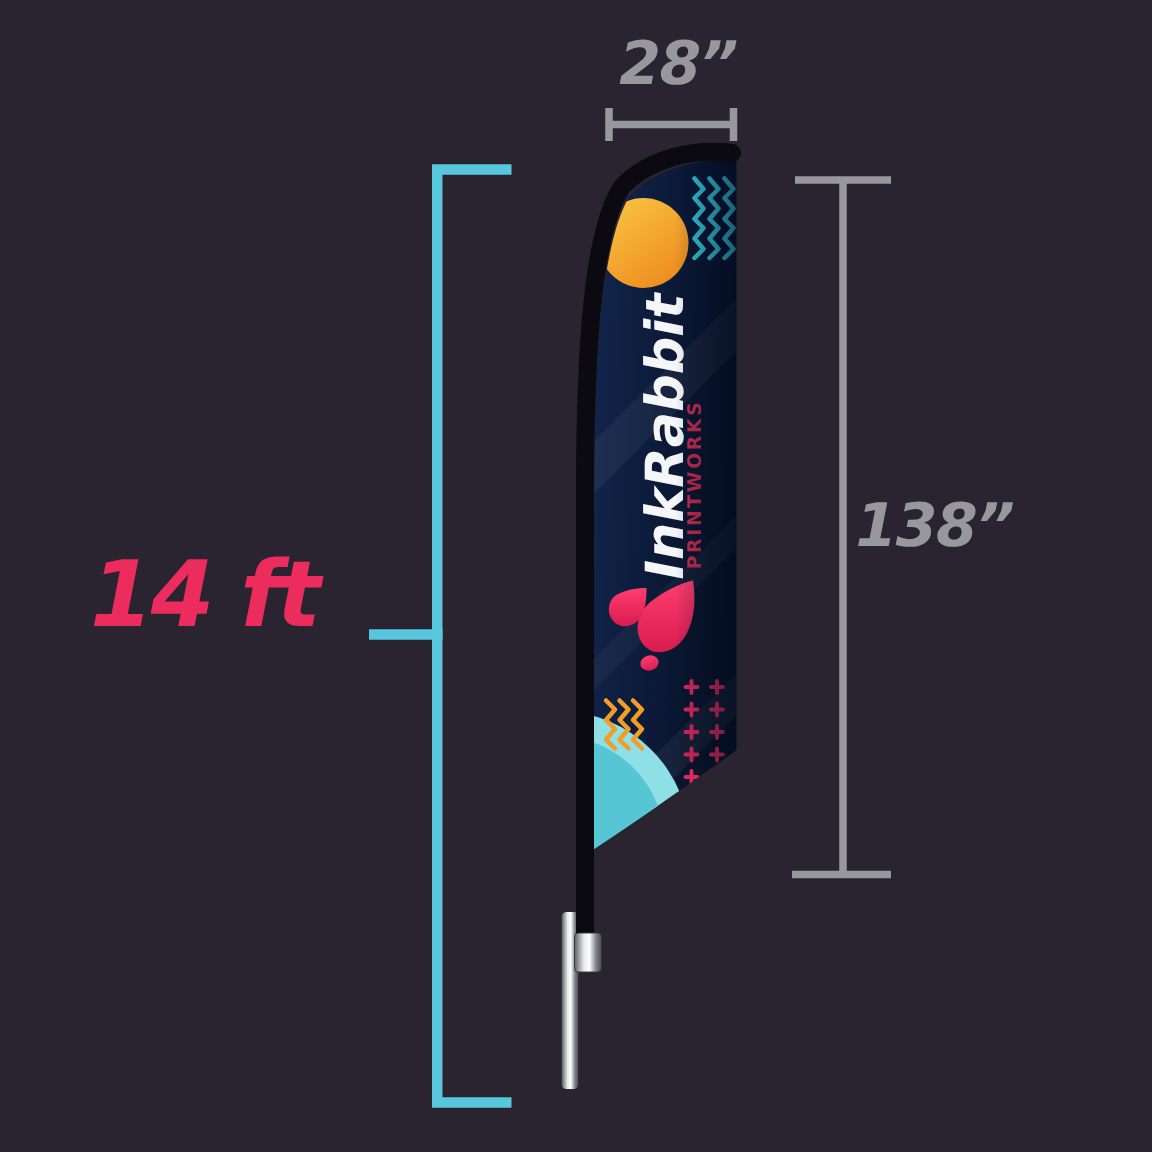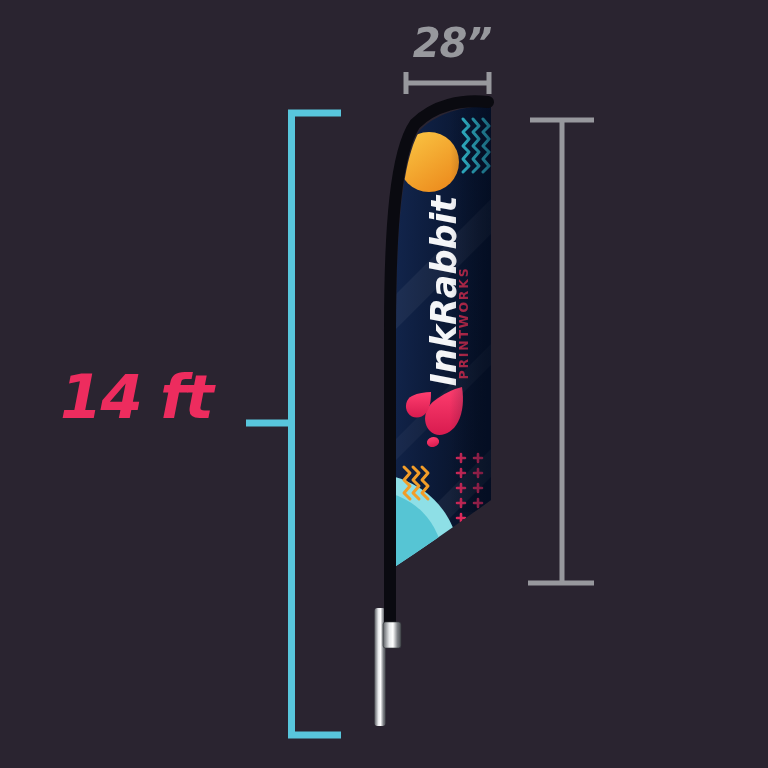--- a/index.html
+++ b/index.html
@@ -123,15 +123,16 @@
       <line class="measure-line" x1="528" y1="583" x2="594" y2="583"></line>
     </g>
 
     <g>
       <path class="cyan-line" d="M341,113 L291.5,113 L291.5,735 L341,735"></path>
       <line class="cyan-line" x1="246" y1="423" x2="295" y2="423"></line>
     </g>
   </svg>
 
   <div class="label" id="label-width">28”</div>
+  <div class="label" id="label-height">138”</div>
   <div class="label" id="label-total">14 ft</div>
 
 </div>
 
 </body></html>

